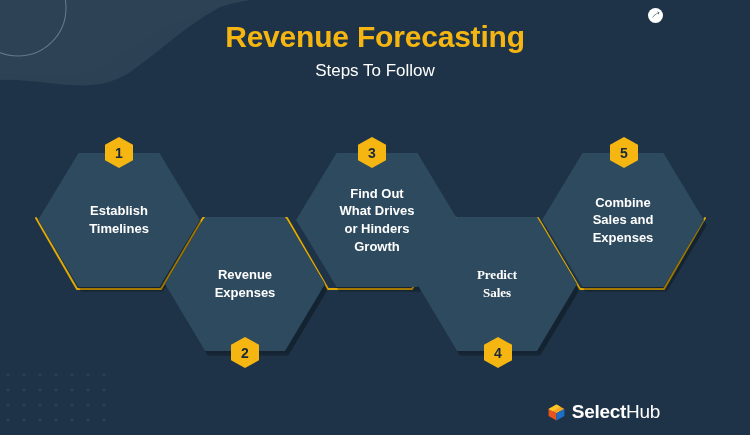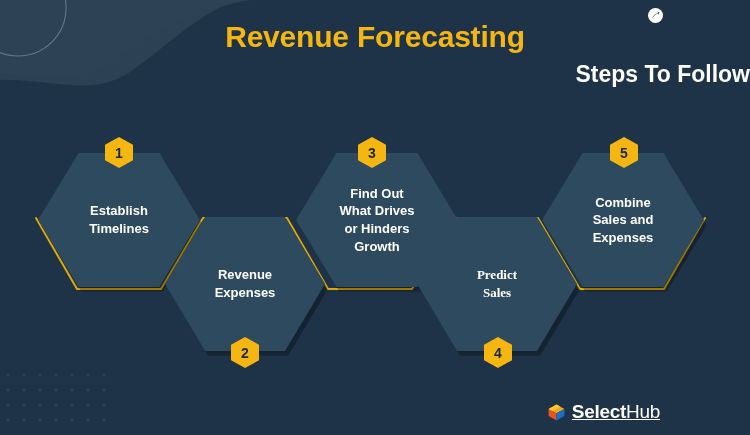--- a/index.html
+++ b/index.html
@@ -18,22 +18,22 @@
   
   .title-block {
     position:absolute; top:20px; left:0; width:750px;
     text-align:center; z-index:20;
   }
   .title-main {
     font-size:30px; font-weight:bold; color:#F5B612;
     letter-spacing:-0.2px; line-height:1.15;
   }
   .title-sub {
-    font-size:23px; font-weight:700; color:#FFFFFF;
-    margin-top:6px; line-height:1.15;text-align:right;
+    font-size:17px; font-weight:400; color:#FFFFFF;
+    margin-top:6px; line-height:1.15;
   }
 
   
   .hex-wrap { position:absolute; z-index:10; }
   .hex {
     position:absolute; inset:0;
     background:#2E4A5E;
     clip-path:polygon(25% 0%, 75% 0%, 100% 50%, 75% 100%, 25% 100%, 0% 50%);
     display:flex; align-items:center; justify-content:center;
   }
@@ -70,21 +70,21 @@
     display:flex; align-items:center; justify-content:center;
   }
   .corner-icon svg { display:block; }
 
   
   .logo {
     position:absolute; right:16px; bottom:12px;
     display:flex; align-items:center; gap:6px; z-index:40;
   }
   .logo-mark { width:19px; height:19px; display:block; }
-  .logo-text { font-size:19px; font-weight:bold; color:#FFFFFF; letter-spacing:-0.3px;text-decoration:underline; }
+  .logo-text { font-size:19px; font-weight:bold; color:#FFFFFF; letter-spacing:-0.3px; }
   .logo-text .thin { font-weight:400; }
 </style>
 </head>
 <body>
 
 <div id="stage">
 
   <svg class="bg-layer" viewBox="0 0 750 435" xmlns="http://www.w3.org/2000/svg">
     <rect x="0" y="0" width="750" height="435" fill="#1e3347"></rect>
 

